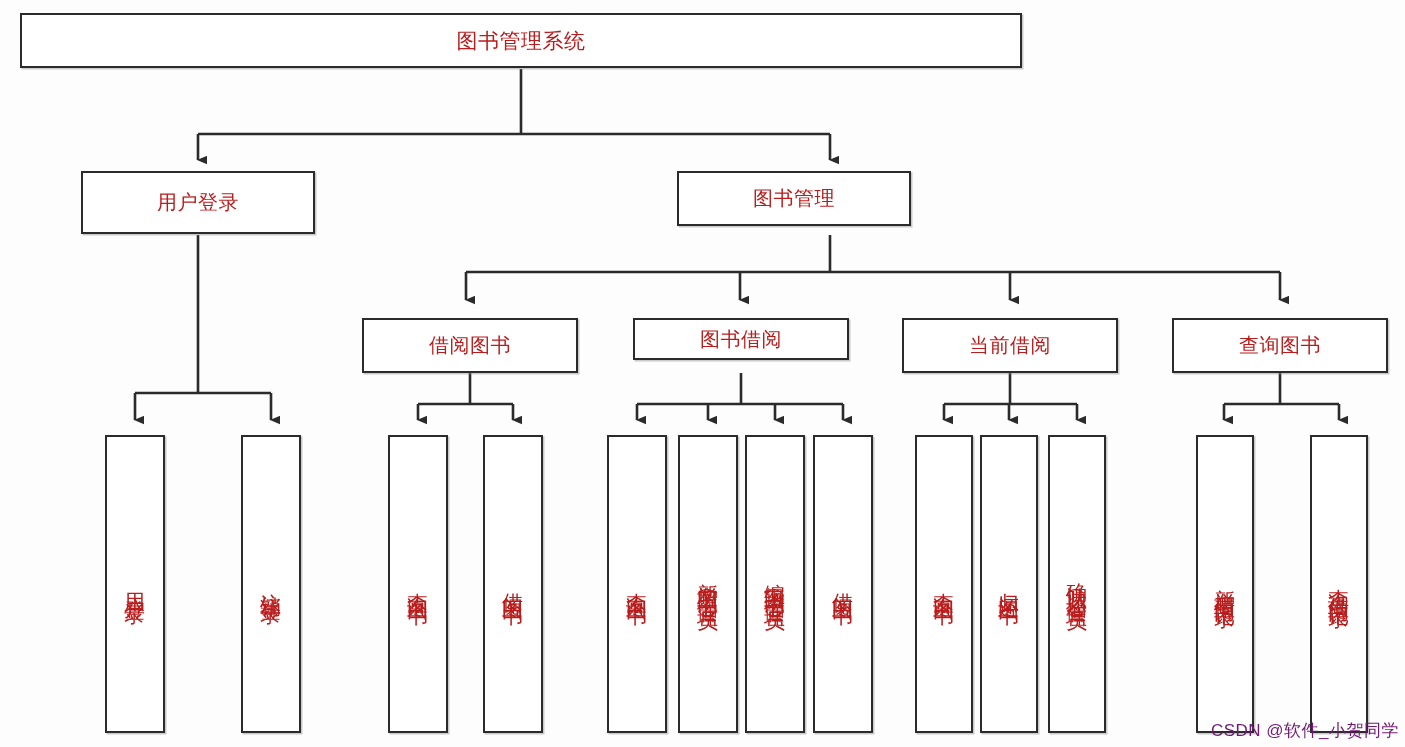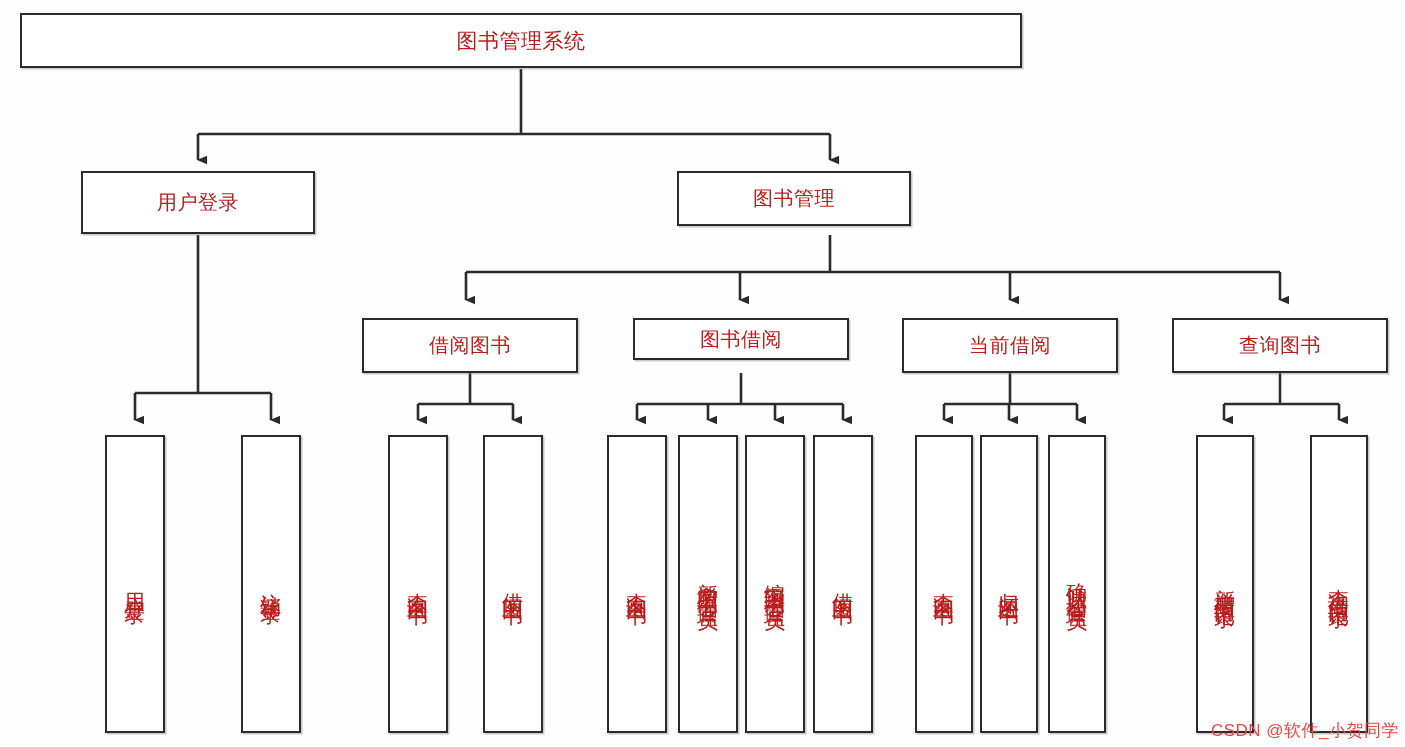--- a/index.html
+++ b/index.html
@@ -63,21 +63,21 @@
     width: 100%;
     display: flex;
     align-items: center;
     justify-content: center;
   }
   .watermark {
     position: absolute;
     right: 6px;
     bottom: 5px;
     font-size: 17px;
-    color: #ef4444;
+    color: #701a75;
     letter-spacing: 0.5px;
     white-space: nowrap;
   }
 </style>
 </head>
 <body>
 
 <div id="canvas">
 
   <svg class="links" viewBox="0 0 1405 747">

